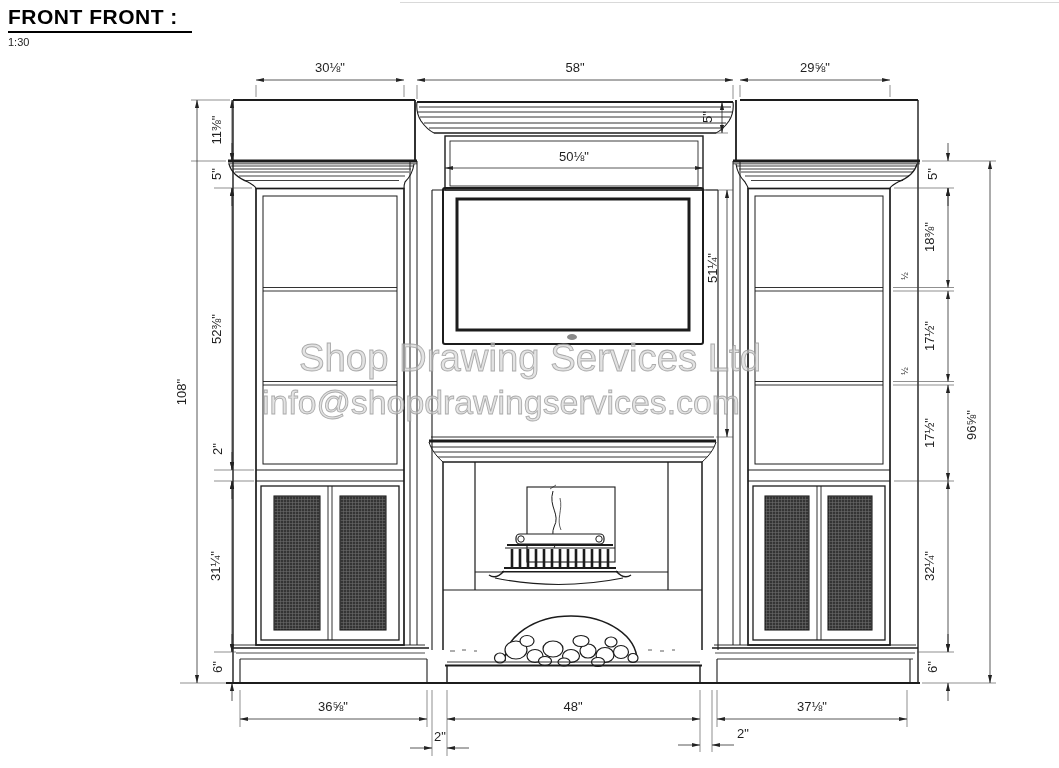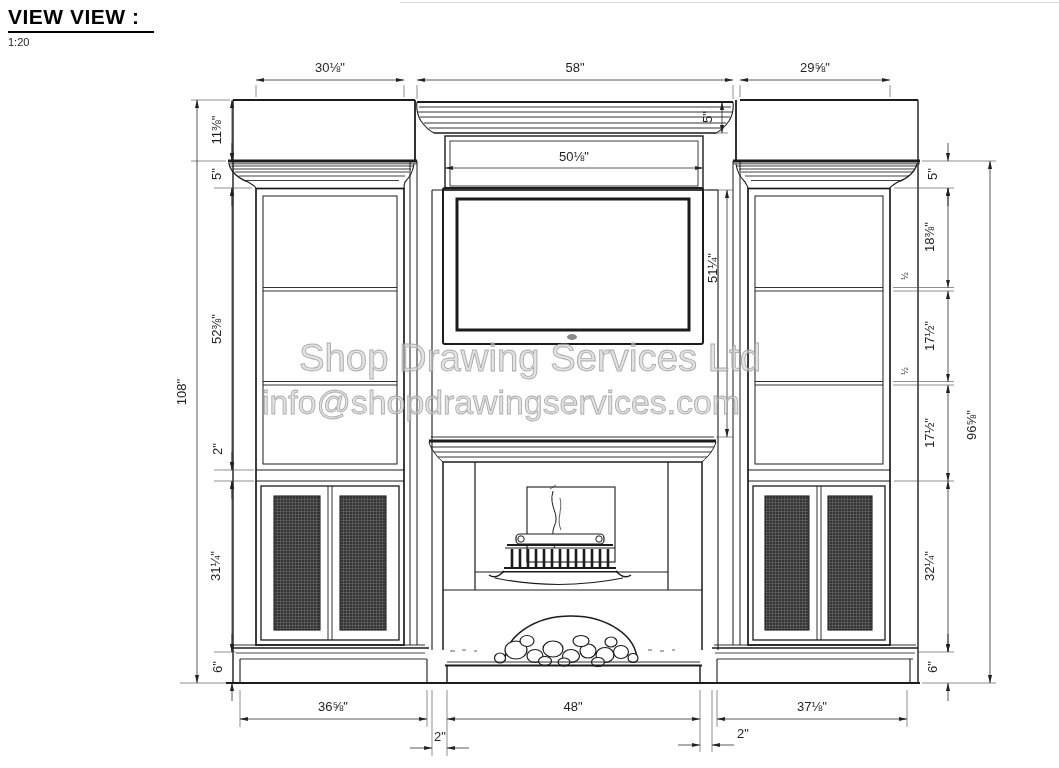--- a/index.html
+++ b/index.html
@@ -13,22 +13,22 @@
   svg text{font-family:"Liberation Sans", sans-serif;font-size:13px;fill:#1f1f1f;}
   svg text.small{font-size:9px;}
   svg text.wm{font-size:38px;fill:#d2d2d2;fill-opacity:.62;stroke:#9a9a9a;stroke-width:.9;stroke-opacity:.8;}
   svg text.wm2{font-size:34px;}
 </style>
 </head>
 <body>
 
 <div class="sheet">
   <div class="title-block">
-    <h1 class="view-title">VIEW VIEW :</h1>
-    <div class="view-scale">1:20</div>
+    <h1 class="view-title">FRONT FRONT :</h1>
+    <div class="view-scale">1:30</div>
   </div>
 
   <svg width="1059" height="768" viewBox="0 0 1059 768">
     <defs>
       <marker id="ae" viewBox="0 0 10 6" refX="9.6" refY="3" markerWidth="11" markerHeight="7" orient="auto-start-reverse">
         <path d="M0,0.5 L10,3 L0,5.5 z" fill="#222"></path>
       </marker>
       <pattern id="mesh" width="3" height="3" patternUnits="userSpaceOnUse">
         <rect width="3" height="3" fill="#343434"></rect>
         <path d="M0,1.5 H3 M1.5,0 V3" stroke="#6e6e6e" stroke-width="0.55"></path>

